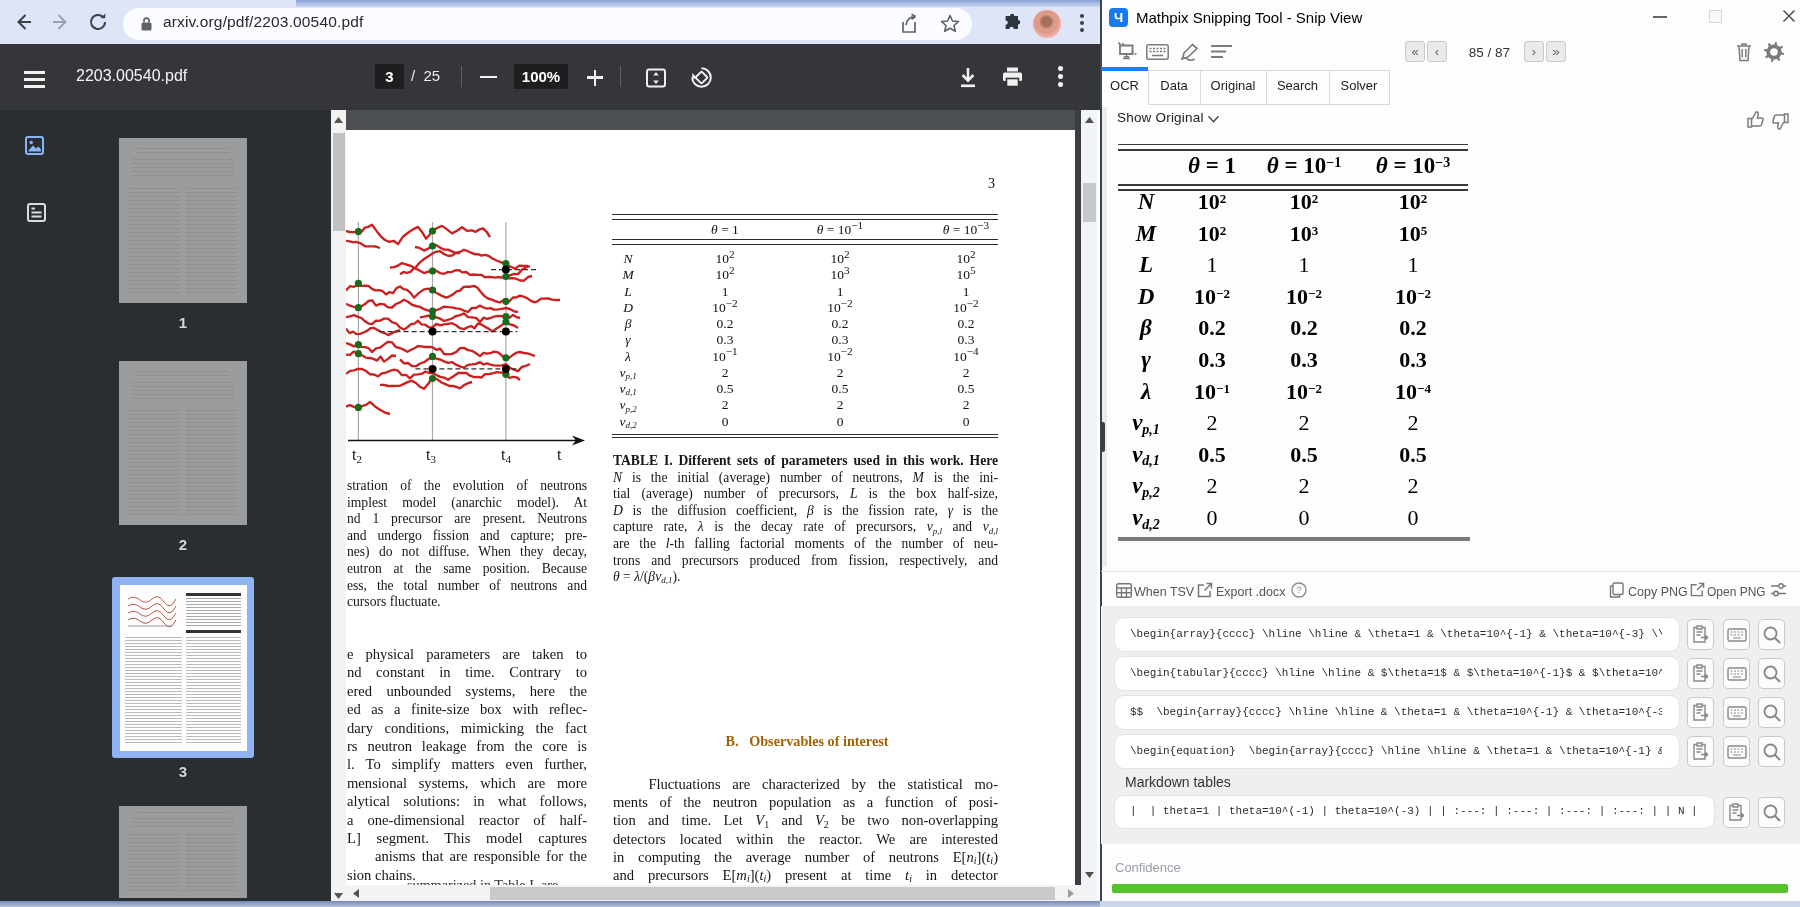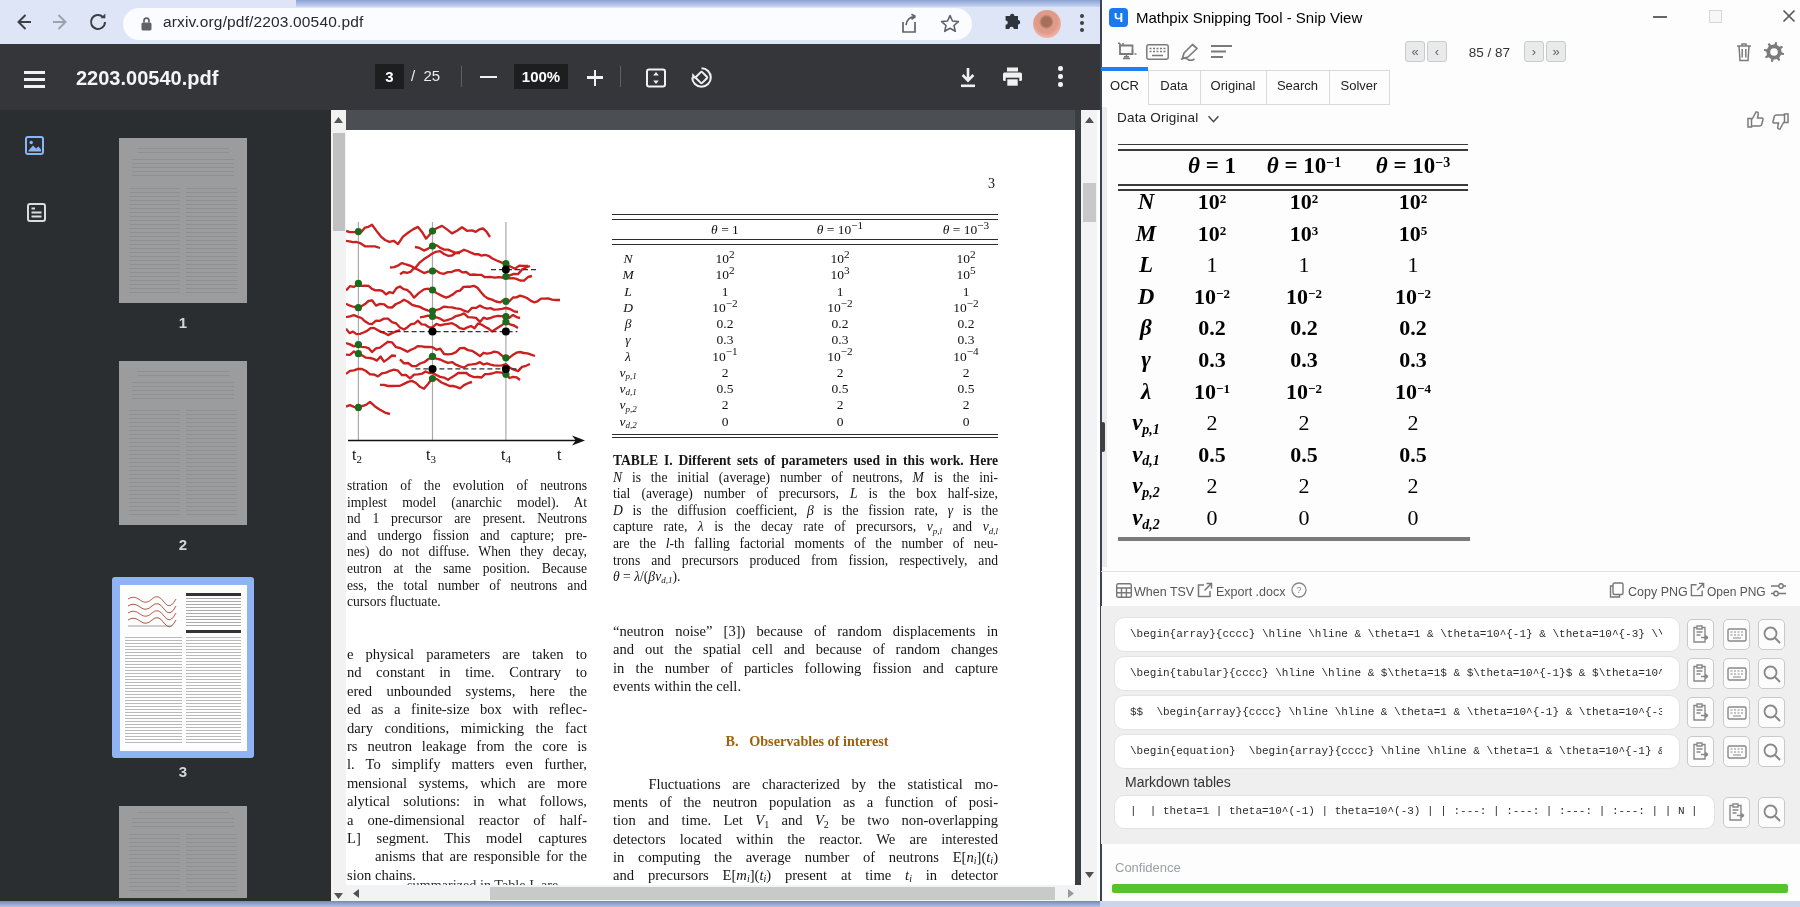--- a/index.html
+++ b/index.html
@@ -48,21 +48,21 @@
 <svg class="abs" style="left:1002px;top:13px" width="22" height="22" viewBox="0 0 22 22">
       <path d="M8 3 a2.2 2.2 0 0 1 4.4 0 h3.6 v4 a2.2 2.2 0 0 1 0 4.4 v4.6 h-4.2 a2.2 2.2 0 0 0 -4.4 0 H3.6 v-4.2 a2.2 2.2 0 0 0 0 -4.4 V3 Z" fill="#30343c"></path>
     </svg>
 
 <div class="abs" style="left:1033px;top:10px;width:28px;height:28px;border-radius:50%;background:radial-gradient(circle at 48% 42%,#a5705a 0 22%,#e09a8a 34% 52%,#efb0a3 68%,#f3bcb0 100%)"></div>
 
 <div class="abs" style="left:1080px;top:14px;width:4px;height:4px;border-radius:50%;background:#3c4043;box-shadow:0 7px 0 #3c4043,0 14px 0 #3c4043"></div>
 
 <div class="abs" style="left:0;top:44px;width:1100px;height:66px;background:#343639"></div>
 <div class="abs" style="left:24px;top:71px;width:21px;height:3px;background:#f1f1f1;box-shadow:0 7px 0 #f1f1f1,0 14px 0 #f1f1f1"></div>
-<div class="abs" style="left:76px;top:67px;font-size:20px;font-weight:700;color:#f4f5f6">2203.00540.pdf</div>
+<div class="abs" style="left:76px;top:67px;font-size:16px;font-weight:400;color:#f4f5f6">2203.00540.pdf</div>
 <div class="abs" style="left:375px;top:64px;width:29px;height:25px;background:#1d1e20;color:#fff;font-size:15px;font-weight:700;text-align:center;line-height:25px">3</div>
 <div class="abs" style="left:411px;top:67px;font-size:15px;color:#eceded">/&nbsp;&nbsp;25</div>
 <div class="abs" style="left:461px;top:66px;width:1px;height:21px;background:#5e6164"></div>
 <div class="abs" style="left:480px;top:75.5px;width:17px;height:2.5px;background:#f1f1f1"></div>
 <div class="abs" style="left:514px;top:64px;width:54px;height:25px;background:#1d1e20;color:#fff;font-size:15px;font-weight:700;text-align:center;line-height:25px">100%</div>
 <div class="abs" style="left:587px;top:76px;width:16px;height:2.5px;background:#f1f1f1"></div>
 <div class="abs" style="left:593.5px;top:69.5px;width:2.5px;height:16px;background:#f1f1f1"></div>
 <div class="abs" style="left:620px;top:66px;width:1px;height:21px;background:#5e6164"></div>
 
 <svg class="abs" style="left:644px;top:66px" width="24" height="24" viewBox="0 0 24 24">
@@ -286,26 +286,20 @@
     <div class="abs ser" style="left:613px;top:453px;width:385px;font-size:13.6px;line-height:16.6px;color:#151515;word-spacing:0px">
       <div style="height:16.6px;overflow:hidden;text-align:justify;text-align-last:justify;font-weight:bold;">TABLE I. Different sets of parameters used in this work.  Here</div>
       <div style="height:16.6px;overflow:hidden;text-align:justify;text-align-last:justify;"><i>N</i> is the initial (average) number of neutrons, <i>M</i> is the ini-</div>
       <div style="height:16.6px;overflow:hidden;text-align:justify;text-align-last:justify;">tial (average) number of precursors, <i>L</i> is the box half-size,</div>
       <div style="height:16.6px;overflow:hidden;text-align:justify;text-align-last:justify;"><i>D</i> is the diffusion coefficient, <i>β</i> is the fission rate, <i>γ</i> is the</div>
       <div style="height:16.6px;overflow:hidden;text-align:justify;text-align-last:justify;">capture rate, <i>λ</i> is the decay rate of precursors, <i>ν<sub style="font-size:9px">p,l</sub></i> and <i>ν<sub style="font-size:9px">d,l</sub></i></div>
       <div style="height:16.6px;overflow:hidden;text-align:justify;text-align-last:justify;">are the <i>l</i>-th falling factorial moments of the number of neu-</div>
       <div style="height:16.6px;overflow:hidden;text-align:justify;text-align-last:justify;">trons and precursors produced from fission, respectively, and</div>
       <div style="height:16.6px;overflow:hidden;"><i>θ</i> = <i>λ</i>/(<i>βν<sub style="font-size:9px">d,1</sub></i>).</div>
     </div>
-    <div class="abs ser" style="left:613px;top:622px;width:385px;font-size:14.6px;line-height:18.4px;color:#151515;word-spacing:0px">
-      <div style="height:18.4px;overflow:hidden;text-align:justify;text-align-last:justify;">“neutron noise” [3]) because of random displacements in</div>
-      <div style="height:18.4px;overflow:hidden;text-align:justify;text-align-last:justify;">and out the spatial cell and because of random changes</div>
-      <div style="height:18.4px;overflow:hidden;text-align:justify;text-align-last:justify;">in the number of particles following fission and capture</div>
-      <div style="height:18.4px;overflow:hidden;">events within the cell.</div>
-    </div>
     <div class="abs ser" style="left:613px;top:733px;width:388px;text-align:center;font-size:14.2px;font-weight:700;color:#a16207">B.&nbsp;&nbsp;&nbsp;Observables of interest</div>
     <div class="abs ser" style="left:613px;top:775px;width:385px;font-size:14.6px;line-height:18.2px;color:#151515;word-spacing:0px">
       <div style="height:18.2px;overflow:hidden;text-align:justify;text-align-last:justify;">&nbsp;&nbsp;&nbsp;Fluctuations are characterized by the statistical mo-</div>
       <div style="height:18.2px;overflow:hidden;text-align:justify;text-align-last:justify;">ments of the neutron population as a function of posi-</div>
       <div style="height:18.2px;overflow:hidden;text-align:justify;text-align-last:justify;">tion and time.  Let <i>V</i><sub style="font-size:10px">1</sub> and <i>V</i><sub style="font-size:10px">2</sub> be two non-overlapping</div>
       <div style="height:18.2px;overflow:hidden;text-align:justify;text-align-last:justify;">detectors located within the reactor.  We are interested</div>
       <div style="height:18.2px;overflow:hidden;text-align:justify;text-align-last:justify;">in computing the average number of neutrons E[<i>n<sub style="font-size:10px">i</sub></i>](<i>t<sub style="font-size:10px">i</sub></i>)</div>
       <div style="height:18.2px;overflow:hidden;text-align:justify;text-align-last:justify;">and precursors E[<i>m<sub style="font-size:10px">i</sub></i>](<i>t<sub style="font-size:10px">i</sub></i>) present at time <i>t<sub style="font-size:10px">i</sub></i> in detector</div>
     </div>
 <div class="abs" style="left:1075px;top:110px;width:6px;height:775px;background:#3a3e42"></div>
@@ -375,21 +369,21 @@
 <div class="abs" style="left:1199.5px;top:69.5px;width:1.2px;height:35px;background:#d9d9d9"></div>
 <div class="abs" style="left:1266px;top:69.5px;width:1.2px;height:35px;background:#d9d9d9"></div>
 <div class="abs" style="left:1329px;top:69.5px;width:1.2px;height:35px;background:#d9d9d9"></div>
 <div class="abs" style="left:1389px;top:69.5px;width:1.2px;height:35px;background:#d9d9d9"></div>
 <div class="abs" style="left:1101px;top:78px;width:47px;text-align:center;font-size:13px;color:#222">OCR</div>
 <div class="abs" style="left:1148px;top:78px;width:52px;text-align:center;font-size:13px;color:#222">Data</div>
 <div class="abs" style="left:1200px;top:78px;width:66px;text-align:center;font-size:13px;color:#222">Original</div>
 <div class="abs" style="left:1266px;top:78px;width:63px;text-align:center;font-size:13px;color:#222">Search</div>
 <div class="abs" style="left:1329px;top:78px;width:60px;text-align:center;font-size:13px;color:#222">Solver</div>
 
-<div class="abs" style="left:1117px;top:110px;font-size:13.5px;color:#222;letter-spacing:0.2px">Data Original</div>
+<div class="abs" style="left:1117px;top:110px;font-size:13.5px;color:#222;letter-spacing:0.2px">Show Original</div>
 <svg class="abs" style="left:1207px;top:115px" width="13" height="9" viewBox="0 0 14 10">
       <path d="M1.5 1.5 L7 7.5 L12.5 1.5" stroke="#444" stroke-width="1.6" fill="none"></path>
     </svg>
 <svg class="abs" style="left:1746px;top:110px" width="19" height="19" viewBox="0 0 19 19">
       <path d="M2 8.5 H5.5 V17 H2 Z M5.5 16 H13.5 Q15.5 16 15.8 14 L17 9.5 Q17.3 8 15.5 8 H11.5 L12.3 4 Q12.5 2.2 11 2 L10 2 L6.5 8.5 L5.5 9" stroke="#7b7b7b" stroke-width="1.5" fill="none"></path>
     </svg>
 <svg class="abs" style="left:1771px;top:112px" width="19" height="19" viewBox="0 0 19 19">
       <g transform="rotate(180 9.5 9.5)">
         <path d="M2 8.5 H5.5 V17 H2 Z M5.5 16 H13.5 Q15.5 16 15.8 14 L17 9.5 Q17.3 8 15.5 8 H11.5 L12.3 4 Q12.5 2.2 11 2 L10 2 L6.5 8.5 L5.5 9" stroke="#7b7b7b" stroke-width="1.5" fill="none"></path>
       </g>

